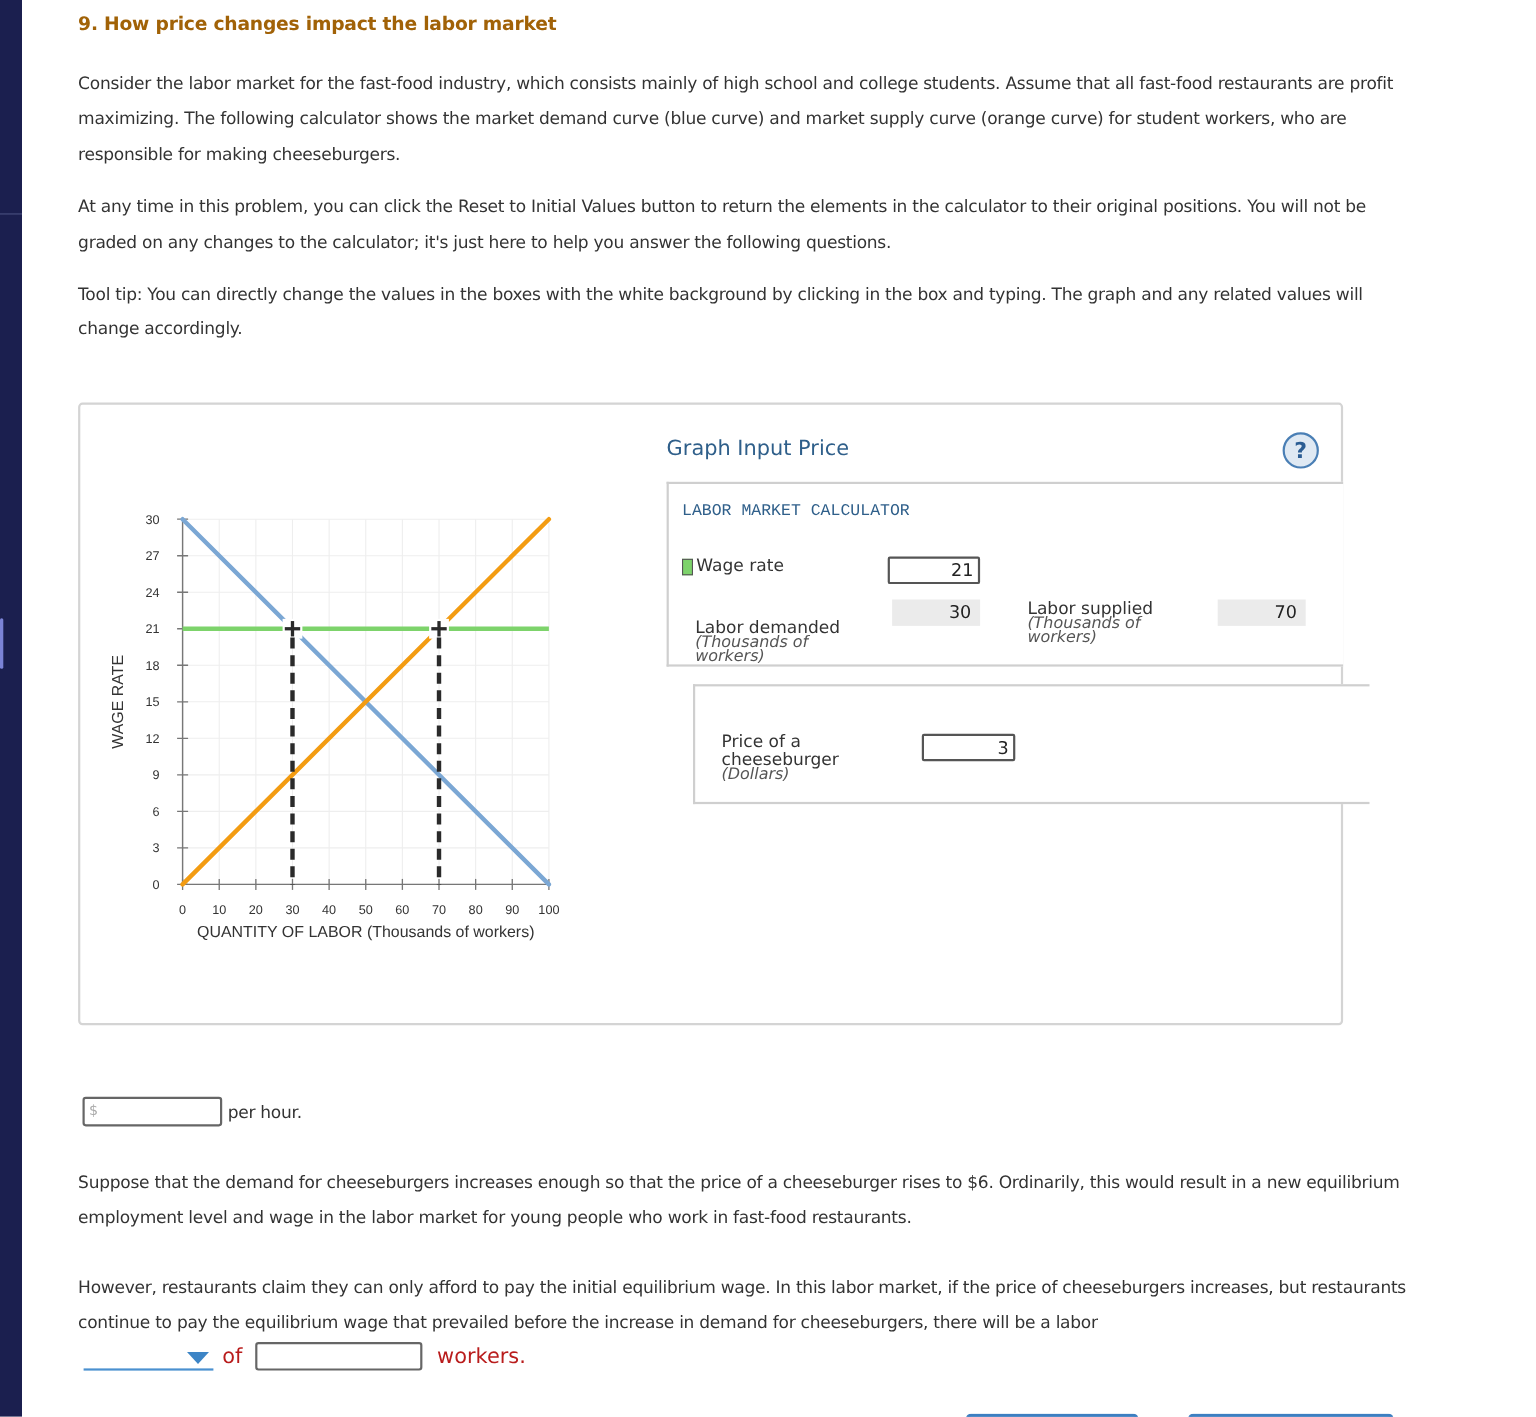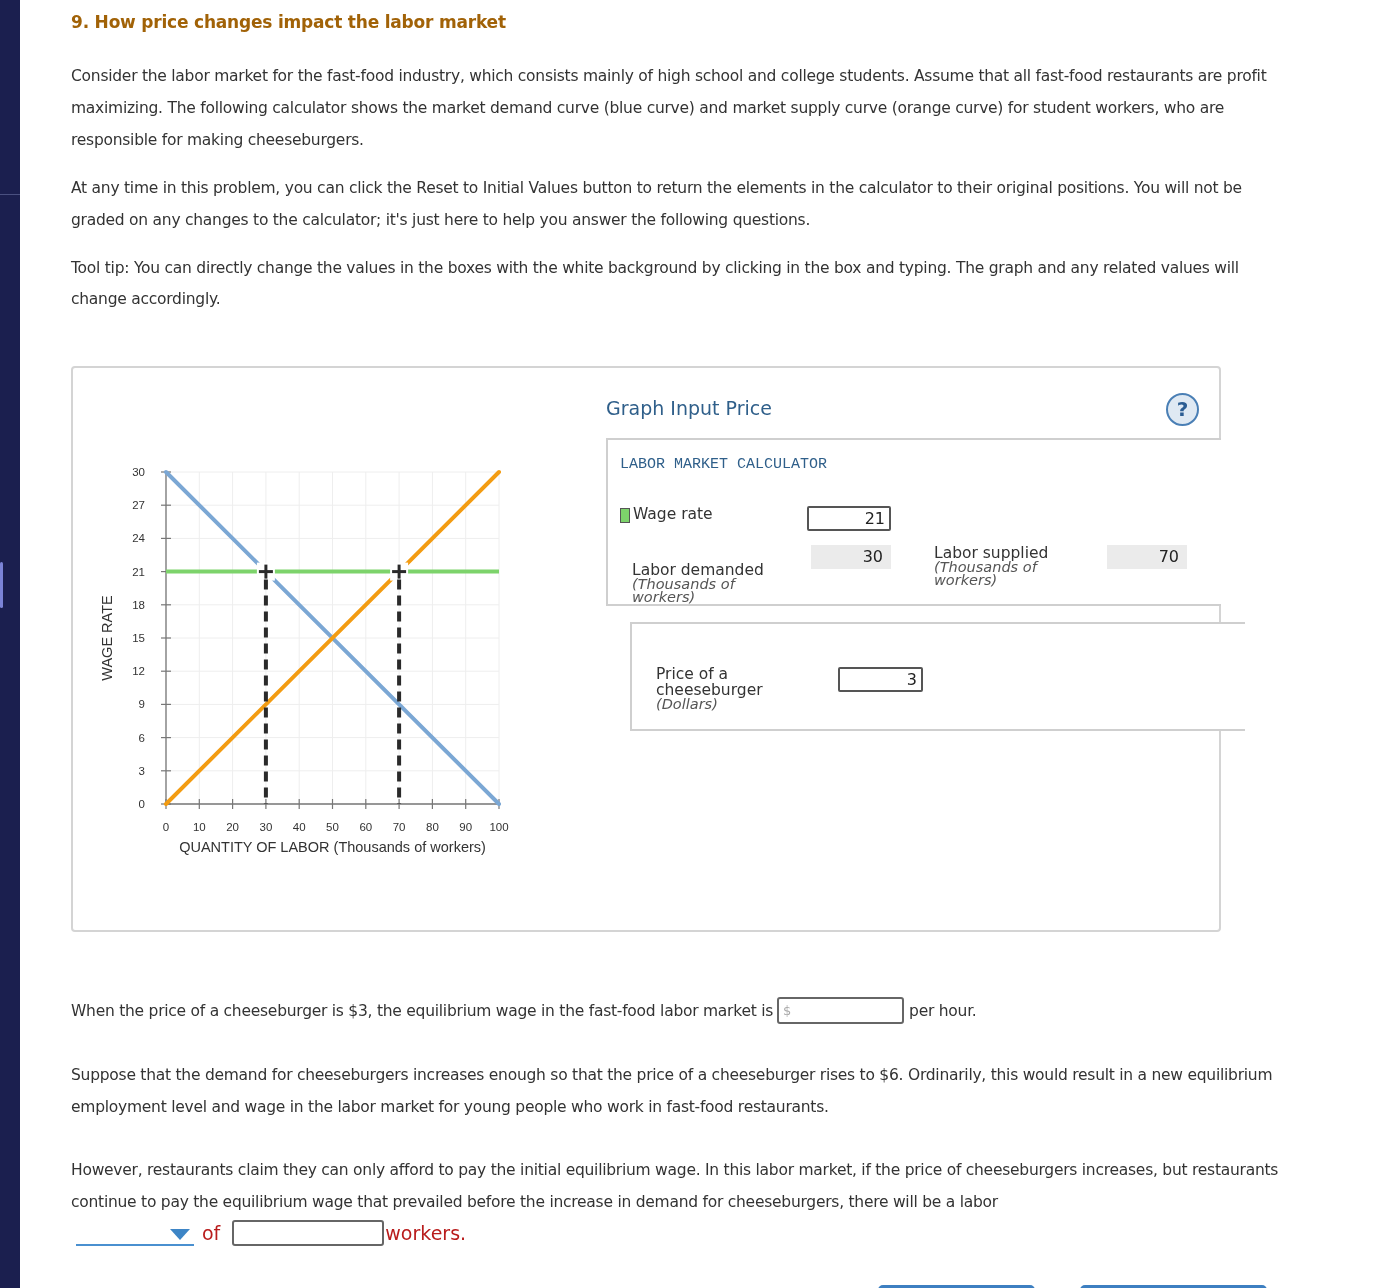--- a/index.html
+++ b/index.html
@@ -96,21 +96,21 @@
   }
   .dropdown .arrow {
     position: absolute; right: 4px; top: 9px; width: 0; height: 0;
     border-left: 10px solid transparent; border-right: 10px solid transparent;
     border-top: 11px solid #3d85c6;
   }
   .of { margin-left: 8px; }
   .workers-input {
     width: 152px; height: 26px; border: 2px solid #666; border-radius: 3px; margin-left: 12px;
   }
-  .workers-lbl { margin-left: 1px; }
+  .workers-lbl { margin-left: 13px; }
 
   .bottom-btn {
     position: absolute; top: 1285px; height: 6px; border-top: 3px solid #3d7fc1;
     border-radius: 5px 5px 0 0; background: #3d7fc1;
   }
 </style>
 </head>
 <body>
 
 <div class="sidebar">
@@ -236,21 +236,20 @@
     <div class="lbl" style="left:24px; top:42px; width:160px;">
       <span style="display:block;">Price of a</span>
       <span style="display:block;">cheeseburger</span>
       <span class="sub">(Dollars)</span>
     </div>
     <div class="input-box" style="left:206px; top:43px; width:85px;">3</div>
   </div>
 </div>
 
 <div class="q1">
-  <span>When the price of a cheeseburger is $3, the equilibrium wage in the fast-food labor market is</span>
   <div class="dollar-input">$</div>
   <span>per hour.</span>
 </div>
 
 <div class="para p4" style="left:71px; width:1215px;">Suppose that the demand for cheeseburgers increases enough so that the price of a cheeseburger rises to $6. Ordinarily, this would result in a new equilibrium employment level and wage in the labor market for young people who work in fast-food restaurants.</div>
 <div class="para p5" style="left:71px; width:1215px;">However, restaurants claim they can only afford to pay the initial equilibrium wage. In this labor market, if the price of cheeseburgers increases, but restaurants continue to pay the equilibrium wage that prevailed before the increase in demand for cheeseburgers, there will be a labor</div>
 
 <div class="q2">
   <div class="dropdown">
     <div class="arrow"></div>

